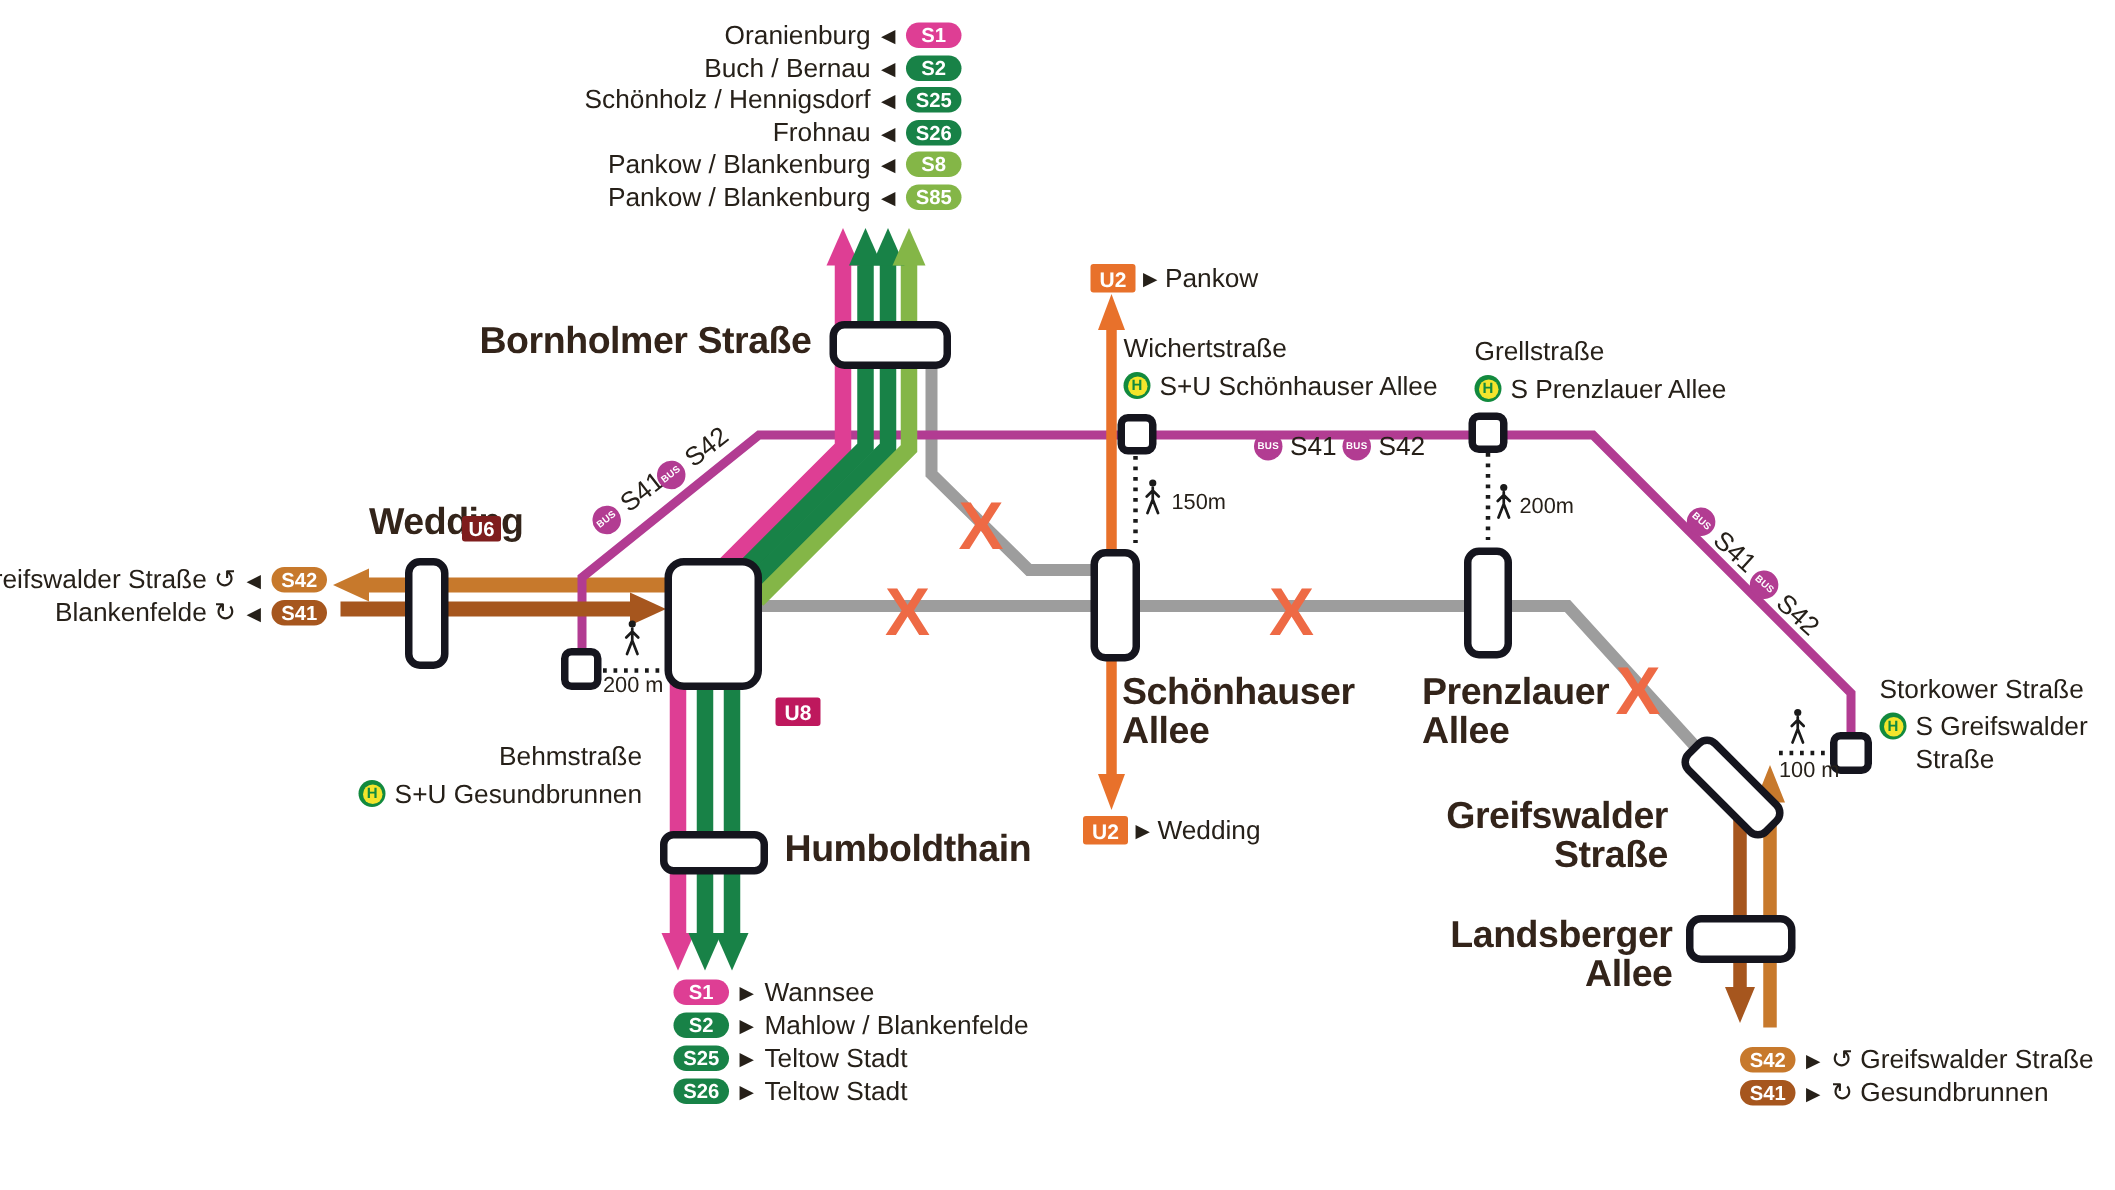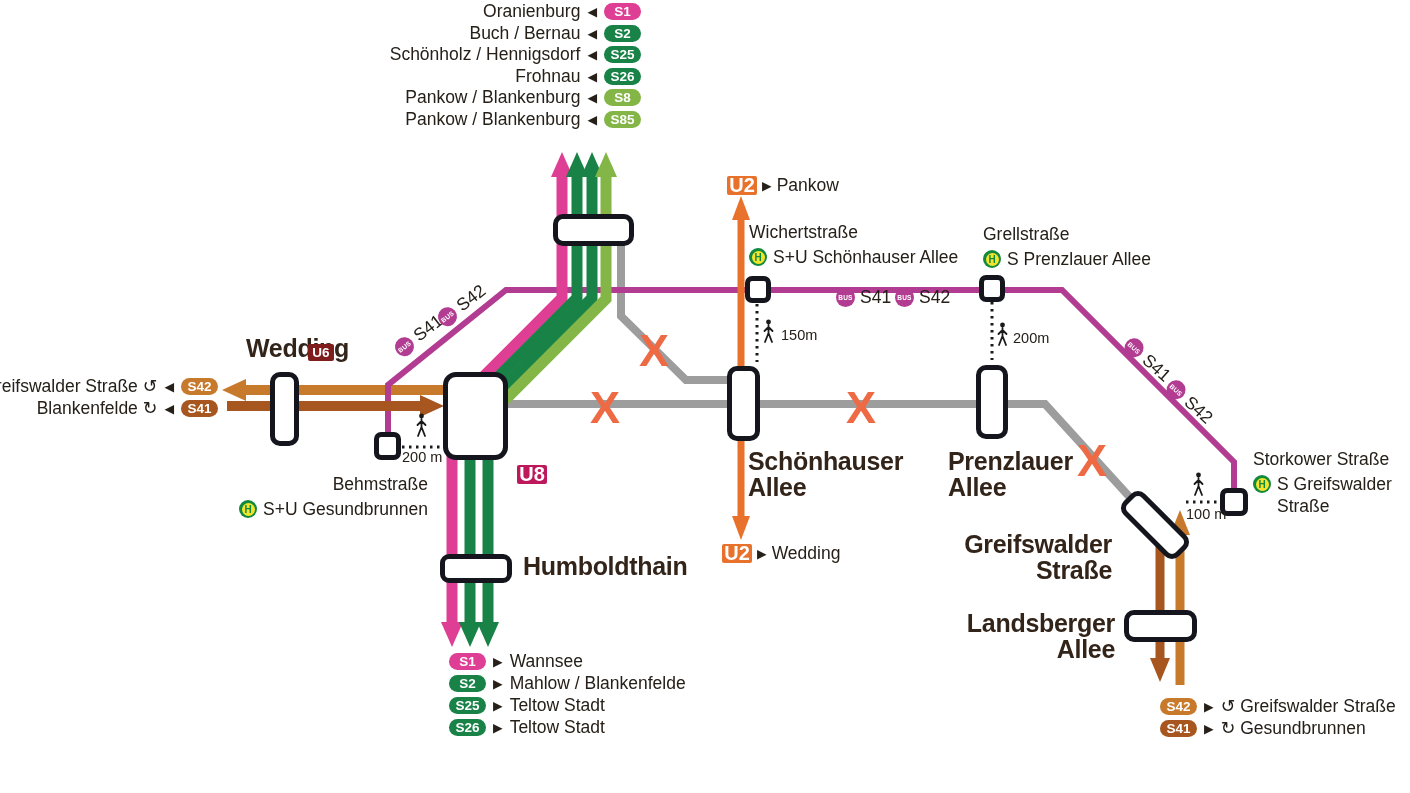--- a/index.html
+++ b/index.html
@@ -17,21 +17,21 @@
   .sub.jend { justify-content:flex-end; }
 
   .rows { position:absolute; }
   .row { display:flex; align-items:center; gap:7px; height:21.5px; white-space:nowrap; font-size:17.5px; color:#262019; }
   .rows-right .row { justify-content:flex-end; }
   .arr { font-size:12.5px; color:#262019; }
 
   .sbadge { display:inline-flex; align-items:center; justify-content:center; min-width:37px; height:17px;
             padding:0 6px; box-sizing:border-box; border-radius:9px; color:#fff; font-weight:bold; font-size:13.5px; flex:none; }
   .ubadge { position:absolute; display:inline-flex; align-items:center; justify-content:center; width:30px; height:19px;
-            color:#fff; font-weight:bold; font-size:20px; border-radius:2px; }
+            color:#fff; font-weight:bold; font-size:14px; border-radius:2px; }
   .ubadge.inrow { position:static; flex:none; }
 
   .hstop { display:inline-flex; align-items:center; justify-content:center; width:18px; height:18px; border-radius:50%; background:#128A3E; flex:none; }
   .hstop span { display:flex; align-items:center; justify-content:center; width:13px; height:13px; border-radius:50%;
                 background:#F4E52C; color:#128A3E; font-weight:bold; font-size:10px; line-height:13px; }
 
   .buscir { display:inline-flex; align-items:center; justify-content:center; width:19px; height:19px; border-radius:50%;
             background:#B23C92; color:#fff; font-weight:bold; font-size:6.5px; letter-spacing:0.2px; flex:none; }
   .busrow { position:absolute; display:flex; align-items:center; gap:5px; font-size:17.5px; color:#262019; white-space:nowrap; }
   .rot-l { transform:rotate(-38deg); transform-origin:left center; }
@@ -102,20 +102,21 @@
   <div class="box" style="left:727px; top:366px; width:33px; height:75px; border-radius:10px;"></div>
   <div class="box" style="left:976px; top:365px; width:32px; height:74px; border-radius:10px;"></div>
   <div class="box" style="left:1116px; top:510px; width:78px; height:30px; border-radius:10px; transform:rotate(45deg);"></div>
   <div class="box" style="left:1124px; top:610px; width:73px; height:32px; border-radius:10px;"></div>
 
   <div class="box" style="left:374px; top:432px; width:27px; height:28px; border-radius:7px;"></div>
   <div class="box" style="left:745px; top:276px; width:26px; height:27px; border-radius:7px;"></div>
   <div class="box" style="left:979px; top:275px; width:26px; height:27px; border-radius:7px;"></div>
   <div class="box" style="left:1220px; top:488px; width:28px; height:28px; border-radius:7px;"></div>
 
+  <div class="station-name ta-r" style="right:869px; top:214px;">Bornholmer Straße</div>
   <div class="station-name" style="left:246px; top:335px;">Wedding</div>
   <div class="station-name" style="left:523px; top:553px;">Humboldthain</div>
   <div class="station-name" style="left:748px; top:448px;">
     <div>Schönhauser</div>
     <div>Allee</div>
   </div>
   <div class="station-name" style="left:948px; top:448px;">
     <div>Prenzlauer</div>
     <div>Allee</div>
   </div>
@@ -135,21 +136,21 @@
     <span class="ubadge inrow" style="background-color: rgb(232, 113, 43);">U2</span>
     <span class="arr">▶</span>
     <span>Pankow</span>
   </div>
   <div class="busrow" style="left:722px; top:543px;">
     <span class="ubadge inrow" style="background-color: rgb(232, 113, 43);">U2</span>
     <span class="arr">▶</span>
     <span>Wedding</span>
   </div>
 
-  <div class="rows rows-right" style="top:1px; right:769px;">
+  <div class="rows rows-right" style="top:13px; right:769px;">
     <div class="row">
       <span>Oranienburg</span>
       <span class="arr">◀</span>
       <span class="sbadge" style="background-color: rgb(222, 62, 148);">S1</span>
     </div>
     <div class="row">
       <span>Buch / Bernau</span>
       <span class="arr">◀</span>
       <span class="sbadge" style="background-color: rgb(24, 130, 71);">S2</span>
     </div>
@@ -235,21 +236,21 @@
   </div>
   <div class="lbl" style="left:983px; top:223px;">
     <div>Grellstraße</div>
     <div class="sub">
       <span class="hstop">
           <span>H</span>
         </span>
       <span>S Prenzlauer Allee</span>
     </div>
   </div>
-  <div class="lbl ta-r" style="right:982px; top:473px;">
+  <div class="lbl ta-r" style="right:982px; top:493px;">
     <div>Behmstraße</div>
     <div class="sub jend">
       <span class="hstop">
           <span>H</span>
         </span>
       <span>S+U Gesundbrunnen</span>
     </div>
   </div>
   <div class="lbl" style="left:1253px; top:448px;">
     <div>Storkower Straße</div>

